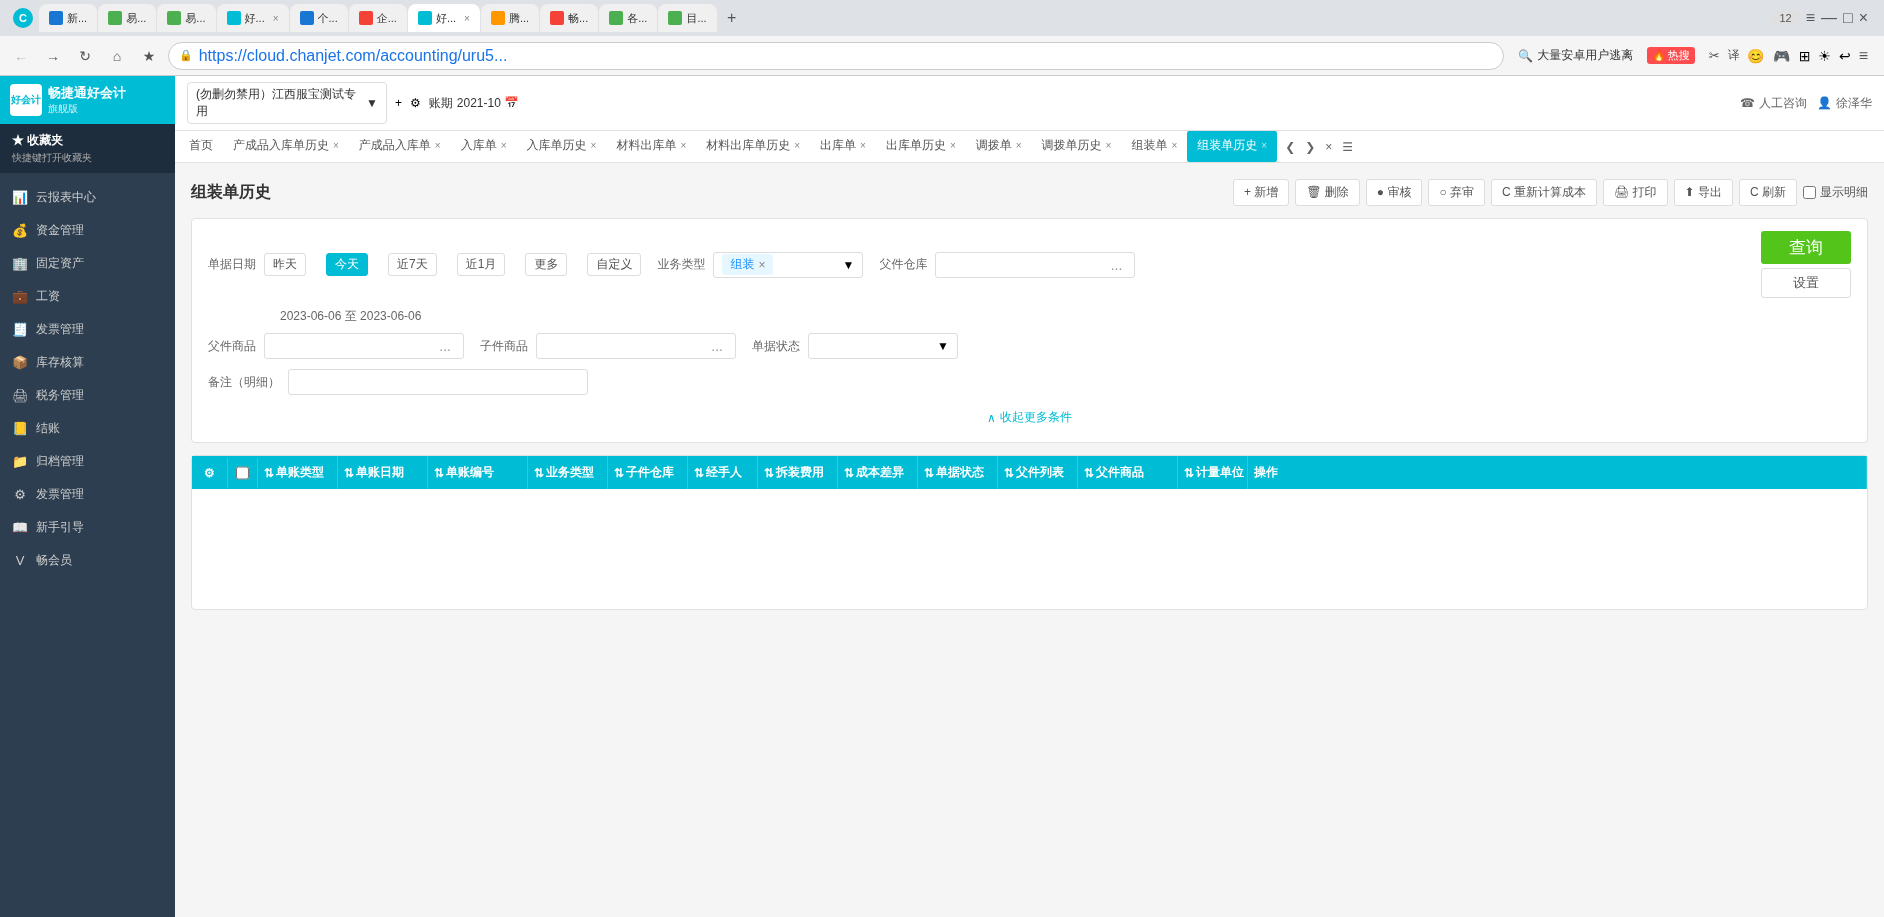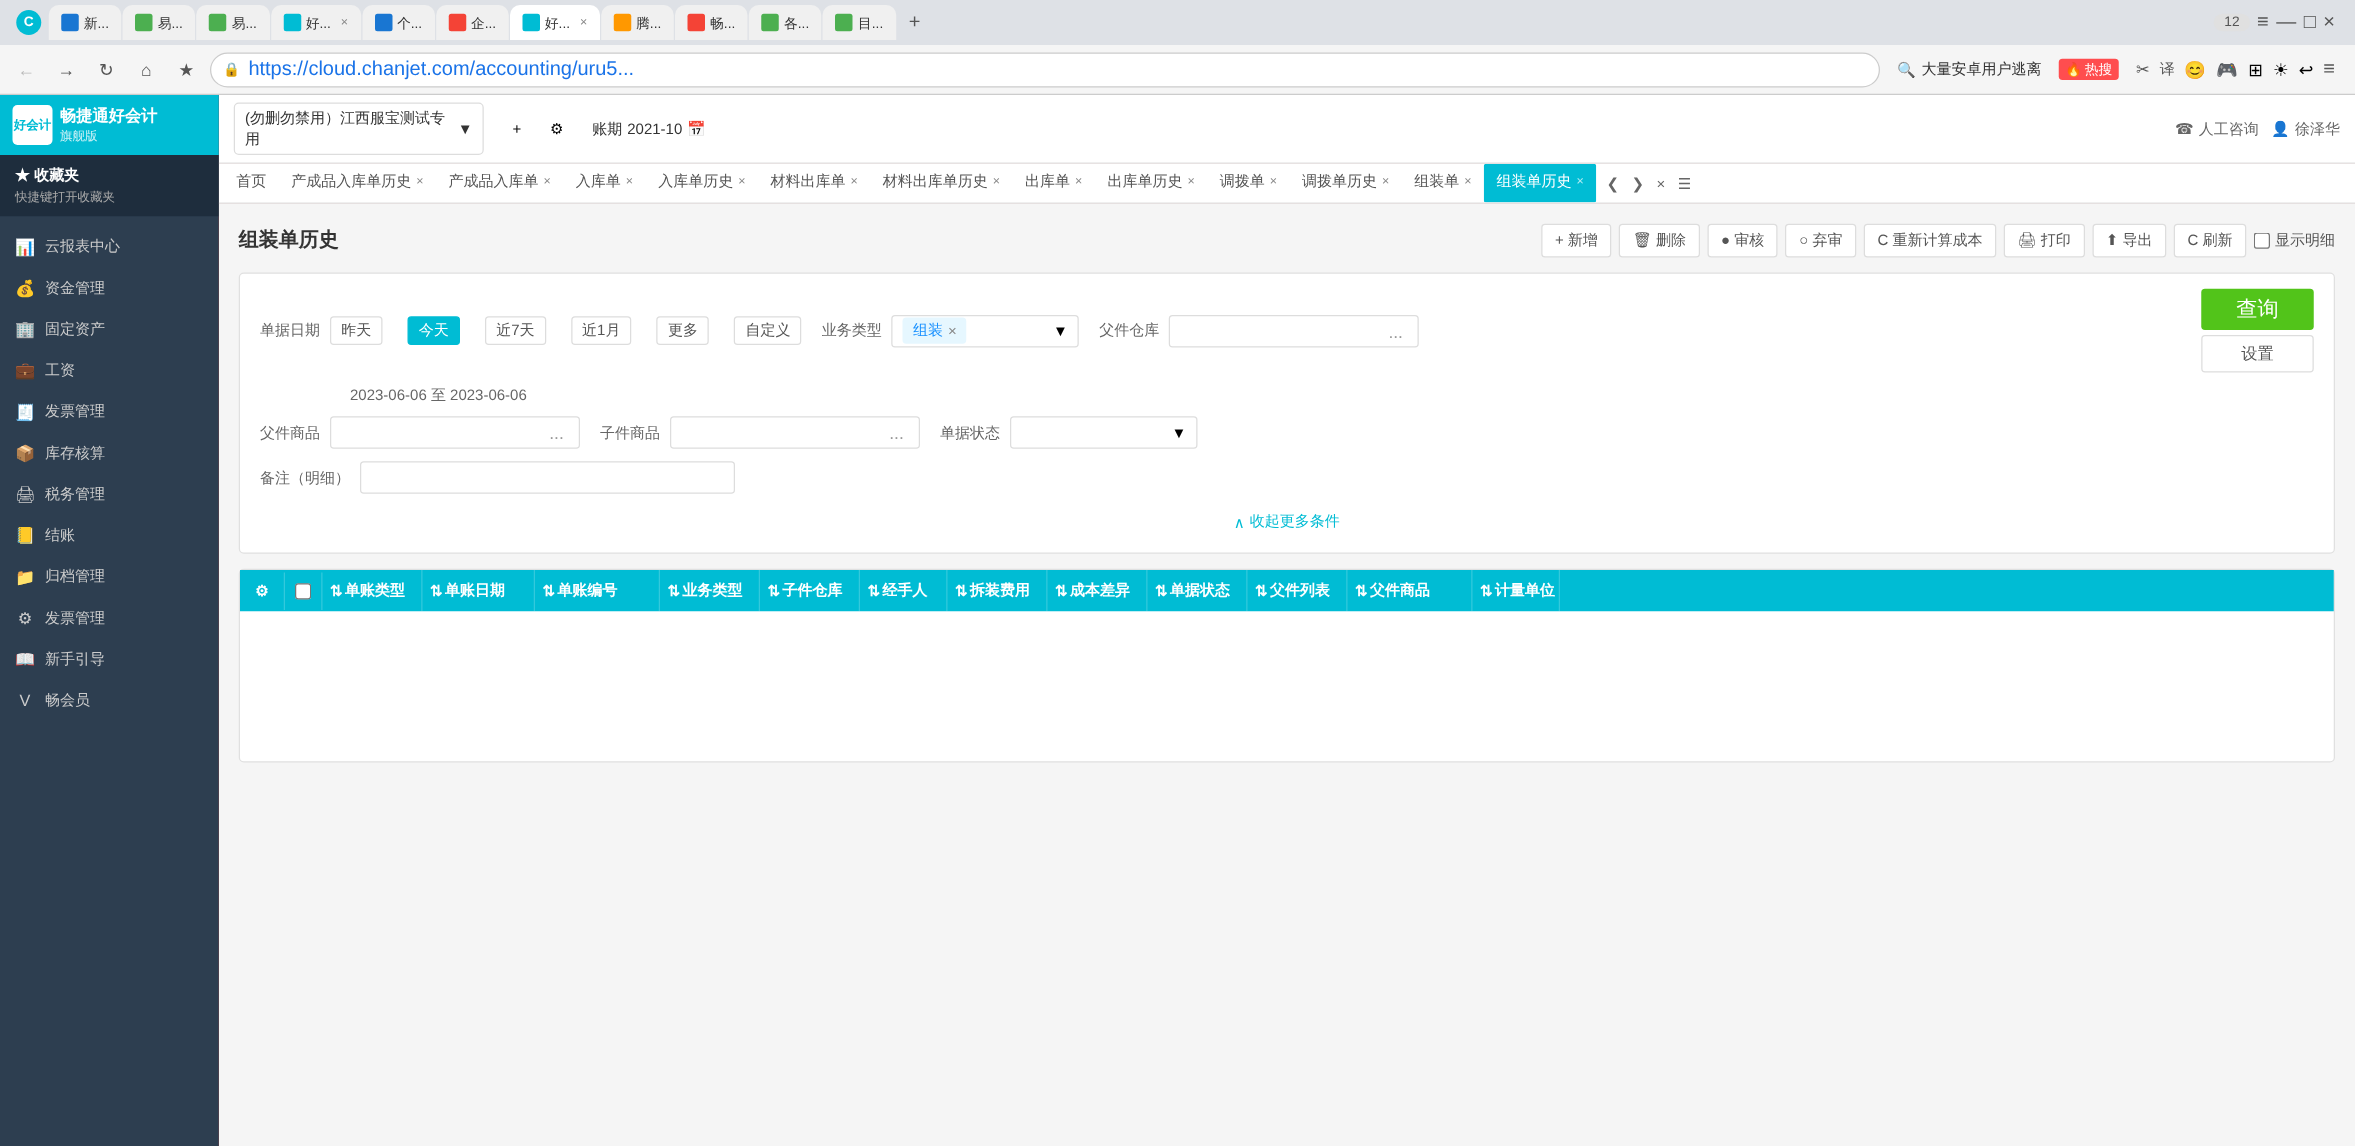--- a/index.html
+++ b/index.html
@@ -15,40 +15,40 @@
     .new-tab-btn { width: 28px; height: 28px; display: flex; align-items: center; justify-content: center; color: #555; font-size: 16px; cursor: pointer; }
 
     .browser-toolbar { display: flex; align-items: center; height: 40px; background: #f5f5f5; padding: 0 8px; gap: 6px; border-bottom: 1px solid #ccc; }
     .nav-btn { width: 26px; height: 26px; display: flex; align-items: center; justify-content: center; color: #555; cursor: pointer; border-radius: 50%; font-size: 14px; }
     .nav-btn.disabled { color: #bbb; cursor: default; }
     .address-bar { flex: 1; height: 28px; background: #fff; border: 1px solid #ccc; border-radius: 14px; display: flex; align-items: center; padding: 0 10px; font-size: 12px; color: #333; gap: 6px; }
     .address-bar .lock-icon { color: #5a5; font-size: 11px; }
     .address-text { color: #1a73e8; font-size: 16px; }
 
     
-    .app-container { display: flex; height: calc(917px - 76px); background: #7f1d1d; }
+    .app-container { display: flex; height: calc(917px - 76px); background: #4d7c0f; }
 
     
     .sidebar { width: 175px; background: #2d3e50; display: flex; flex-direction: column; flex-shrink: 0; }
     .sidebar-header { background: #00bcd4; padding: 8px 10px; display: flex; align-items: center; gap: 6px; }
     .sidebar-logo { width: 32px; height: 32px; background: #fff; border-radius: 4px; display: flex; align-items: center; justify-content: center; font-size: 10px; font-weight: bold; color: #00bcd4; }
     .sidebar-title { color: #fff; font-size: 13px; font-weight: bold; }
     .sidebar-subtitle { color: rgba(255,255,255,0.8); font-size: 10px; }
     .sidebar-bookmark { background: #1e2d3d; padding: 8px 12px; }
     .sidebar-bookmark-title { color: #fff; font-size: 12px; display: flex; align-items: center; gap: 4px; font-weight: bold; }
     .sidebar-bookmark-subtitle { color: #aaa; font-size: 10px; margin-top: 2px; }
     .sidebar-nav { flex: 1; overflow-y: auto; padding: 8px 0; }
     .sidebar-item { display: flex; align-items: center; padding: 8px 12px; color: #ccc; cursor: pointer; gap: 8px; font-size: 12px; }
     .sidebar-item .item-icon { width: 16px; text-align: center; font-size: 13px; }
 
     
     .main-content { flex: 1; display: flex; flex-direction: column; overflow: hidden; }
 
     
-    .app-header { background: #fff; border-bottom: 1px solid #e0e0e0; padding: 6px 12px; display: flex; align-items: center; gap: 23px; }
+    .app-header { background: #fff; border-bottom: 1px solid #e0e0e0; padding: 6px 12px; display: flex; align-items: center; gap: 8px; }
     .company-selector { display: flex; align-items: center; gap: 4px; border: 1px solid #ddd; border-radius: 4px; padding: 3px 8px; font-size: 12px; color: #333; cursor: pointer; max-width: 200px; }
     .period-selector { display: flex; align-items: center; gap: 4px; font-size: 12px; color: #333; }
     .header-actions { margin-left: auto; display: flex; align-items: center; gap: 10px; }
     .header-action-item { display: flex; align-items: center; gap: 4px; font-size: 12px; color: #666; cursor: pointer; }
 
     
     .tabs-bar { background: #fff; border-bottom: 1px solid #e0e0e0; display: flex; align-items: center; overflow-x: auto; padding: 0 4px; }
     .page-tab { display: flex; align-items: center; padding: 6px 10px; font-size: 12px; color: #555; white-space: nowrap; cursor: pointer; border-bottom: 2px solid transparent; gap: 4px; flex-shrink: 0; }
     .page-tab.active { color: #fff; background: #00bcd4; border-radius: 2px; }
     .page-tab .tab-close-x { color: inherit; font-size: 10px; opacity: 0.7; }
@@ -511,20 +511,23 @@
             <span>父件列表</span>
           </div>
           <div class="th-cell col-parentgoods">
             <span>⇅</span>
             <span>父件商品</span>
           </div>
           <div class="th-cell col-unit">
             <span>⇅</span>
             <span>计量单位</span>
           </div>
+          <div class="th-cell col-ops">
+            <span>操作</span>
+          </div>
         </div>
         <div class="table-empty">
           <span></span>
         </div>
       </div>
     </div>
   </div>
 </div>
 
 </body></html>

